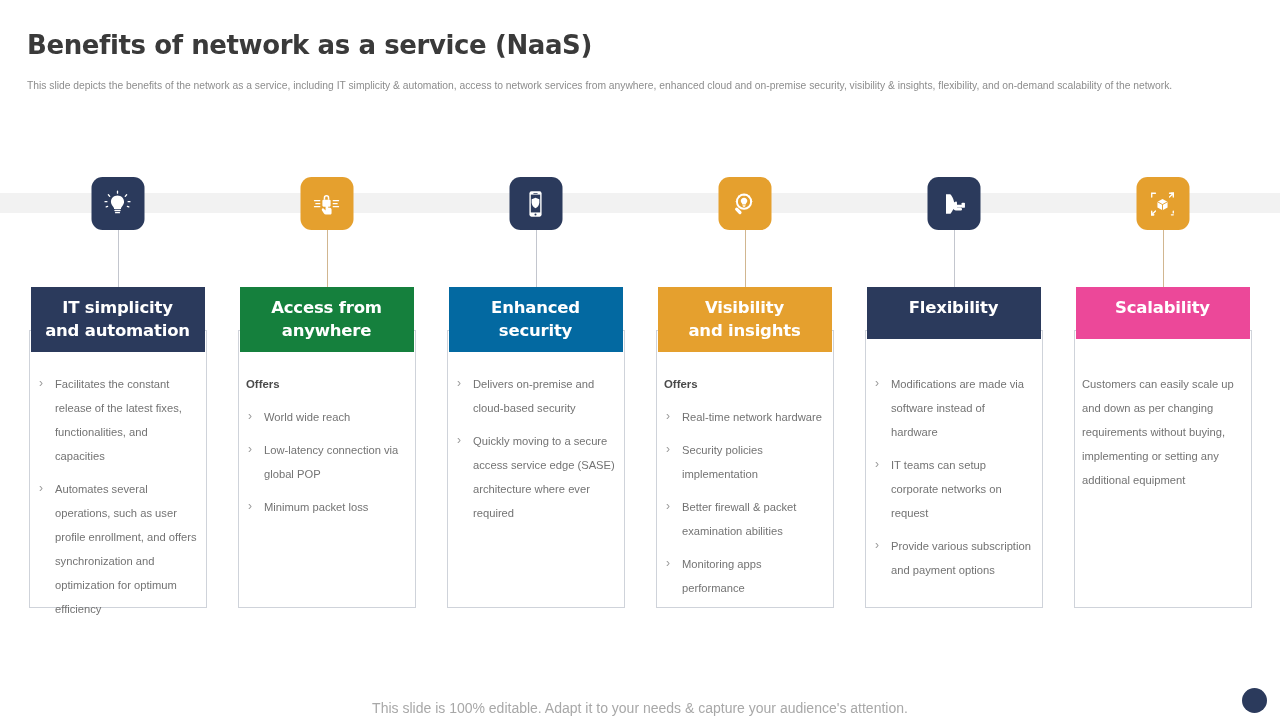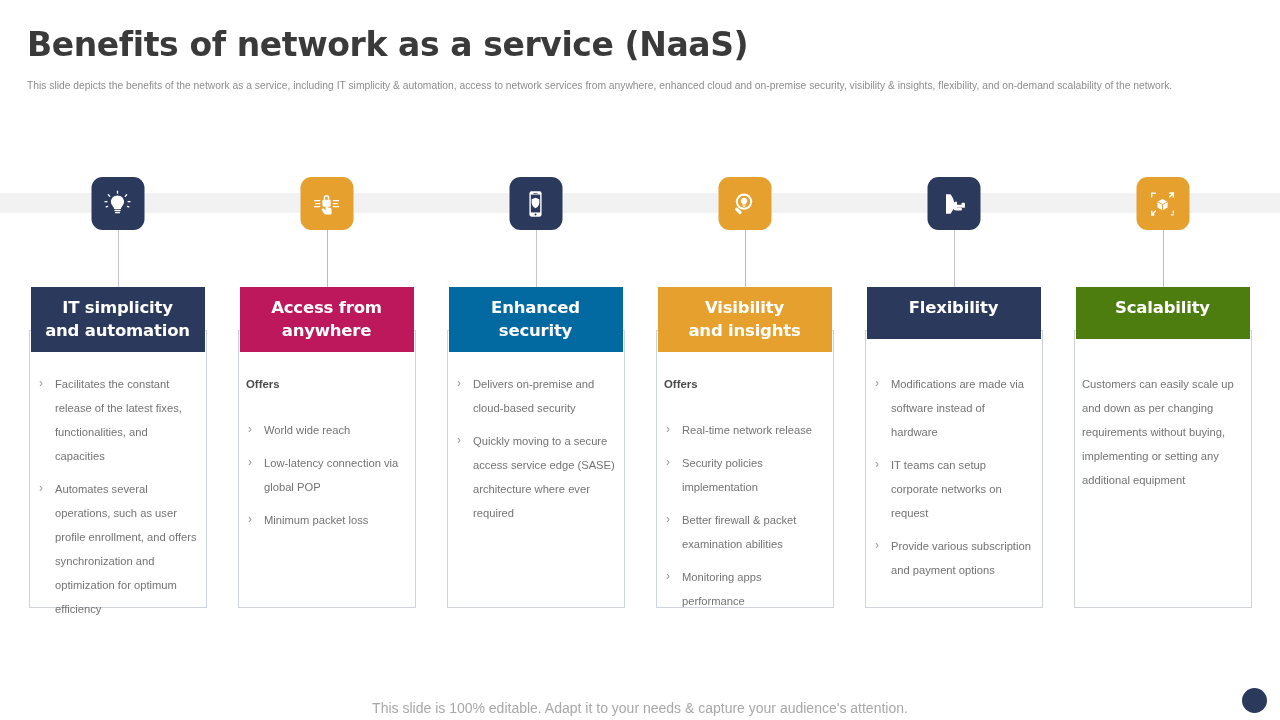--- a/index.html
+++ b/index.html
@@ -7,21 +7,21 @@
     width: 1280px; height: 720px;
     background: #ffffff;
     font-family: "Liberation Sans", sans-serif;
     overflow: hidden;
   }
   .slide { position: relative; width: 1280px; height: 720px; background: #fff; }
 
   
   .title {
     position: absolute; left: 27px; top: 24px;
-    font-size: 33px; font-weight: 700; color: #3a3a3a;
+    font-size: 26px; font-weight: 700; color: #3a3a3a;
     letter-spacing: -0.4px; line-height: 42px;
     font-family: "DejaVu Sans", sans-serif;
   }
   .subtitle {
     position: absolute; left: 27px; top: 79px; width: 1205px;
     font-size: 10.3px; line-height: 14.5px; color: #8d8d8d;
     font-family: "Liberation Sans", sans-serif;
   }
 
   
@@ -78,21 +78,21 @@
   }
   .badge.one-line { padding-bottom: 20px; }
 
   
   .body {
     position: absolute; left: 24px; top: 222px; width: 160px;
     font-size: 11.2px; line-height: 24px; color: #6f6f6f;
   }
   .offers {
     font-weight: 700; color: #4a4a4a; font-size: 11.4px;
-    margin-bottom: 22px;
+    margin-bottom: 9px;
   }
   ul.bullets { list-style: none; }
   ul.bullets li {
     position: relative; padding-left: 18px; margin-bottom: 9px;
     color: #737373;
   }
   ul.bullets li::before {
     content: "\203A";
     position: absolute; left: 2px; top: -1px;
     color: #9b9b9b; font-size: 12px;
@@ -160,21 +160,21 @@
           <rect x="4" y="15" width="5.5" height="1.3" rx=".65"></rect>
           <rect x="2.5" y="18.2" width="7" height="1.3" rx=".65"></rect>
           <rect x="22.5" y="11.8" width="7" height="1.3" rx=".65"></rect>
           <rect x="22.5" y="15" width="5.5" height="1.3" rx=".65"></rect>
           <rect x="22.5" y="18.2" width="7" height="1.3" rx=".65"></rect>
           <path d="M15 14.5c0-.8.6-1.4 1.3-1.4s1.3.6 1.3 1.4v5.1l2.2.5c1 .3 1.6 1 1.6 2v3.4c0 1-.7 1.7-1.7 1.7h-4.4c-.9 0-1.6-.4-2-1.1l-2.1-3.3c-.4-.7-.2-1.5.4-1.9.6-.4 1.3-.3 1.8.3l1.6 1.6z"></path>
         </svg>
       </div>
       <div class="connector"></div>
       <div class="card-box"></div>
-      <div class="badge" style="background:#be185d">
+      <div class="badge" style="background:#15803d">
         <div>Access from</div>
         <div>anywhere</div>
       </div>
       <div class="body">
         <div class="offers">Offers</div>
         <ul class="bullets">
           <li>World wide reach</li>
           <li>Low-latency connection via global POP</li>
           <li>Minimum packet loss</li>
         </ul>
@@ -222,21 +222,21 @@
       </div>
       <div class="connector"></div>
       <div class="card-box"></div>
       <div class="badge" style="background:#e5a02e">
         <div>Visibility</div>
         <div>and insights</div>
       </div>
       <div class="body">
         <div class="offers">Offers</div>
         <ul class="bullets">
-          <li>Real-time network release</li>
+          <li>Real-time network hardware</li>
           <li>Security policies implementation</li>
           <li>Better firewall &amp; packet examination abilities</li>
           <li>Monitoring apps performance</li>
         </ul>
       </div>
     </div>
 
     <div class="col c4">
       <div class="icon-tile" style="background:#2b3a5c">
         <svg width="30" height="30" viewBox="0 0 32 32" fill="#fff">
@@ -266,21 +266,21 @@
           <path d="M10.6 13.6l5.4 3 5.4-3M16 16.6v6" stroke="#e5a02e" stroke-width="1"></path>
           <path d="M4.5 8.5V4.5h4M27.5 8.5V4.5h-4"></path>
           <path d="M4.5 23.5v4h4M27.5 23.5v4h-4" stroke-dasharray="2 2"></path>
           <path d="M23.5 8.5l4-4M27.5 4.5"></path>
           <path d="M8.5 23.5l-4 4"></path>
           <path d="M25.2 4.5h2.3v2.3M6.8 27.5H4.5v-2.3"></path>
         </svg>
       </div>
       <div class="connector"></div>
       <div class="card-box"></div>
-      <div class="badge one-line" style="background:#4d7c0f">
+      <div class="badge one-line" style="background:#ec4899">
         <div>Scalability</div>
       </div>
       <div class="body">
         <div class="plain">Customers can easily scale up and down as per changing requirements without buying, implementing or setting any additional equipment</div>
       </div>
     </div>
 
   </div>
 
   <div class="footer">This slide is 100% editable. Adapt it to your needs &amp; capture your audience's attention.</div>

